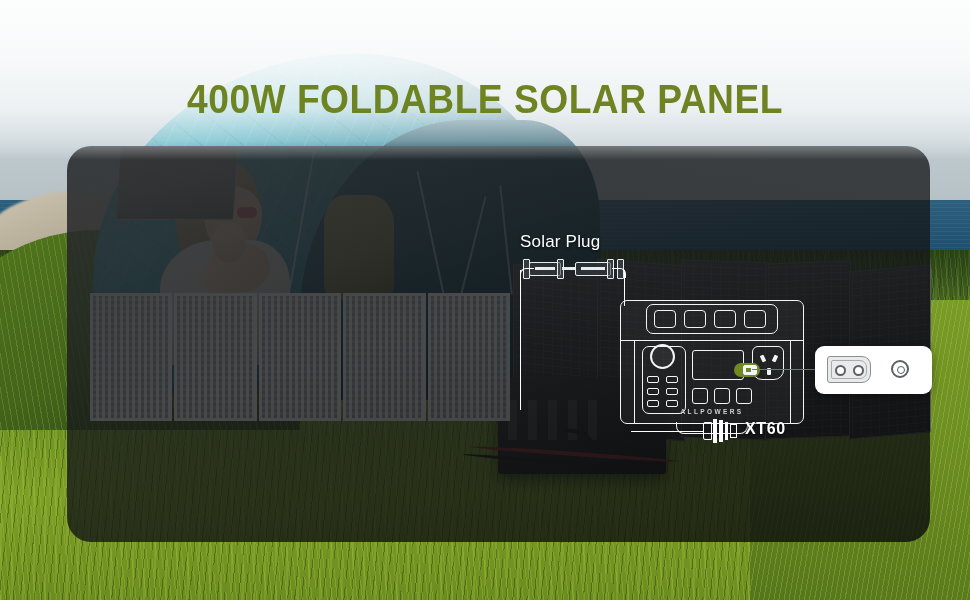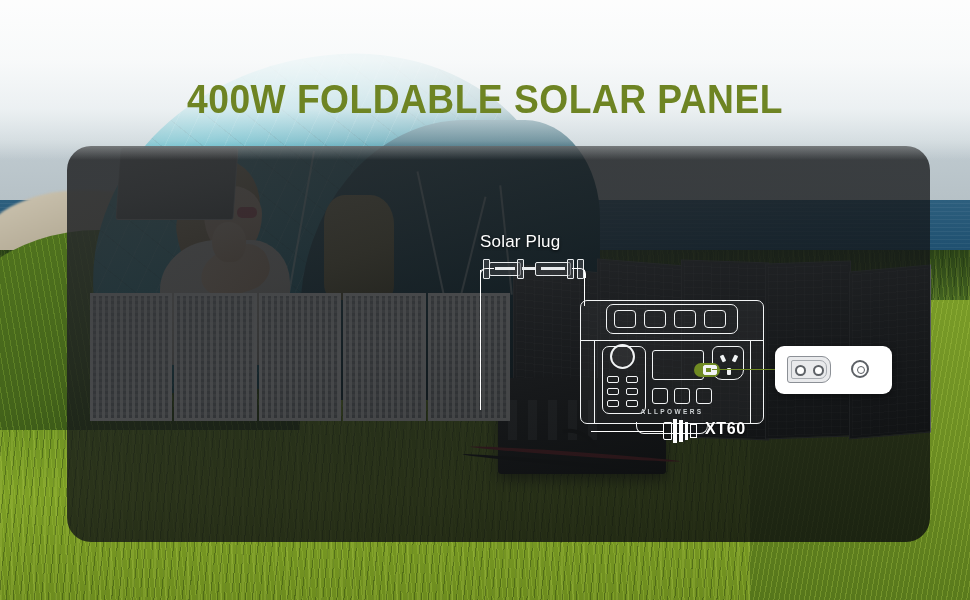--- a/index.html
+++ b/index.html
@@ -260,21 +260,21 @@
   
   .overlay-card {
     position: absolute;
     left: 67px; top: 146px; width: 863px; height: 396px;
     background: linear-gradient(165deg, rgba(45,47,49,.92) 0%, rgba(22,24,26,.78) 45%, rgba(10,12,13,.80) 100%);
     border-radius: 24px;
     pointer-events: none;
   }
 
   
-  .diagram { position: absolute; inset: 0; }
+  .diagram { position: absolute; inset: 0; margin-left: 40px; }
 
   
   .solar-plug-label {
     position: absolute; left: 480px; top: 232px;
     color: #ffffff; font-size: 17px; font-weight: 400;
     letter-spacing: .2px; white-space: nowrap;
     text-shadow: 0 1px 3px rgba(0,0,0,.8);
   }
   .plug-wrap { position: absolute; left: 489px; top: 258px; width: 98px; height: 22px; }
   .plug-body {

